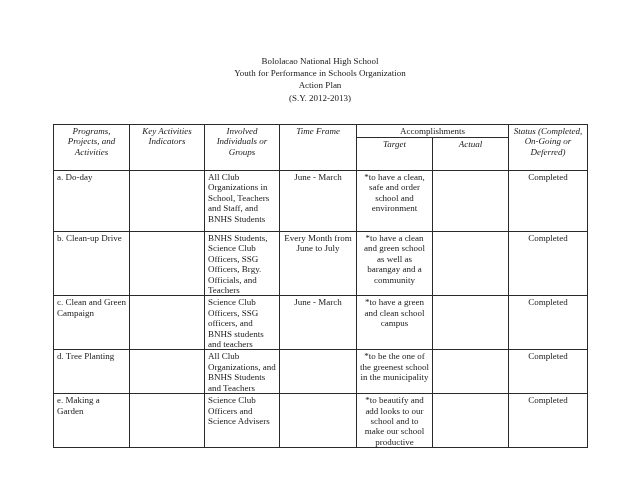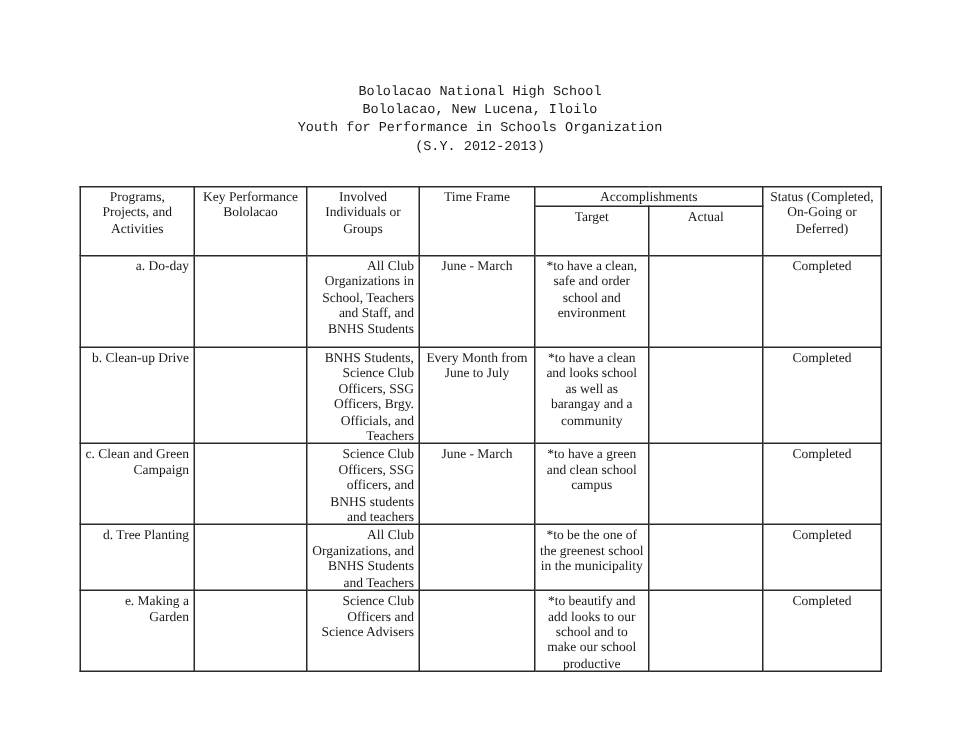--- a/index.html
+++ b/index.html
@@ -16,76 +16,75 @@
       position: relative;
     }
     .page-header {
       position: absolute;
       left: 0;
       top: 55px;
       width: 640px;
       text-align: center;
       font-size: 9px;
       line-height: 12.2px;
-      font-family: Liberation Mono, monospace;
     }
     .page-header div { margin: 0; }
     table.plan {
       position: absolute;
       left: 53px;
       top: 124px;
       border-collapse: collapse;
       table-layout: fixed;
       width: 534px;
       font-size: 9px;
       line-height: 10.4px;
     }
     table.plan td, table.plan th {
       border: 1px solid #2a2a2a;
       vertical-align: top;
       padding: 1px 3px 0 3px;
       font-weight: normal;
       overflow: hidden;
     }
     table.plan th { text-align: center; }
-    th.mid { vertical-align: middle; }
+    th.mid { vertical-align: middle; font-style: italic; }
     td.center { text-align: center; }
-    td.left { text-align: right; }
+    td.left { text-align: left; }
     tr.hdr1 th { height: 11px; }
     tr.hdr2 th { height: 31px; margin-left: 32px; }
     tr.row-a td { height: 59px; }
     tr.row-b td { height: 61px; margin-top: 24px; }
     tr.row-c td { height: 49px; }
     tr.row-d td { height: 40px; }
     tr.row-e td { height: 52px; }
   </style>
 </head>
 <body>
 
 <div class="page-header">
   <div>Bololacao National High School</div>
-  <div>Bololacao, New Lucena, Iloilo</div>
   <div>Youth for Performance in Schools Organization</div>
+  <div>Action Plan</div>
   <div>(S.Y. 2012-2013)</div>
 </div>
 
 <table class="plan">
   <colgroup>
     <col style="width:76px">
     <col style="width:75px">
     <col style="width:75px">
     <col style="width:77px">
     <col style="width:76px">
     <col style="width:76px">
     <col style="width:79px">
   </colgroup>
   <thead>
     <tr class="hdr1">
       <th rowspan="2" class="mid">Programs, Projects, and Activities</th>
-      <th rowspan="2" class="mid">Key Performance Bololacao</th>
+      <th rowspan="2" class="mid">Key Activities Indicators</th>
       <th rowspan="2" class="mid">Involved Individuals or Groups</th>
       <th rowspan="2" class="mid">Time Frame</th>
       <th colspan="2">Accomplishments</th>
       <th rowspan="2" class="mid">Status (Completed, On-Going or Deferred)</th>
     </tr>
     <tr class="hdr2">
       <th class="mid">Target</th>
       <th class="mid">Actual</th>
     </tr>
   </thead>
@@ -97,21 +96,21 @@
       <td class="center">June - March</td>
       <td class="center">*to have a clean, safe and order school and environment</td>
       <td></td>
       <td class="center">Completed</td>
     </tr>
     <tr class="row-b">
       <td class="left">b. Clean-up Drive</td>
       <td></td>
       <td class="left">BNHS Students, Science Club Officers, SSG Officers, Brgy. Officials, and Teachers</td>
       <td class="center">Every Month from June to July</td>
-      <td class="center">*to have a clean and looks school as well as barangay and a community</td>
+      <td class="center">*to have a clean and green school as well as barangay and a community</td>
       <td></td>
       <td class="center">Completed</td>
     </tr>
     <tr class="row-c">
       <td class="left">c. Clean and Green Campaign</td>
       <td></td>
       <td class="left">Science Club Officers, SSG officers, and BNHS students and teachers</td>
       <td class="center">June - March</td>
       <td class="center">*to have a green and clean school campus</td>
       <td></td>

